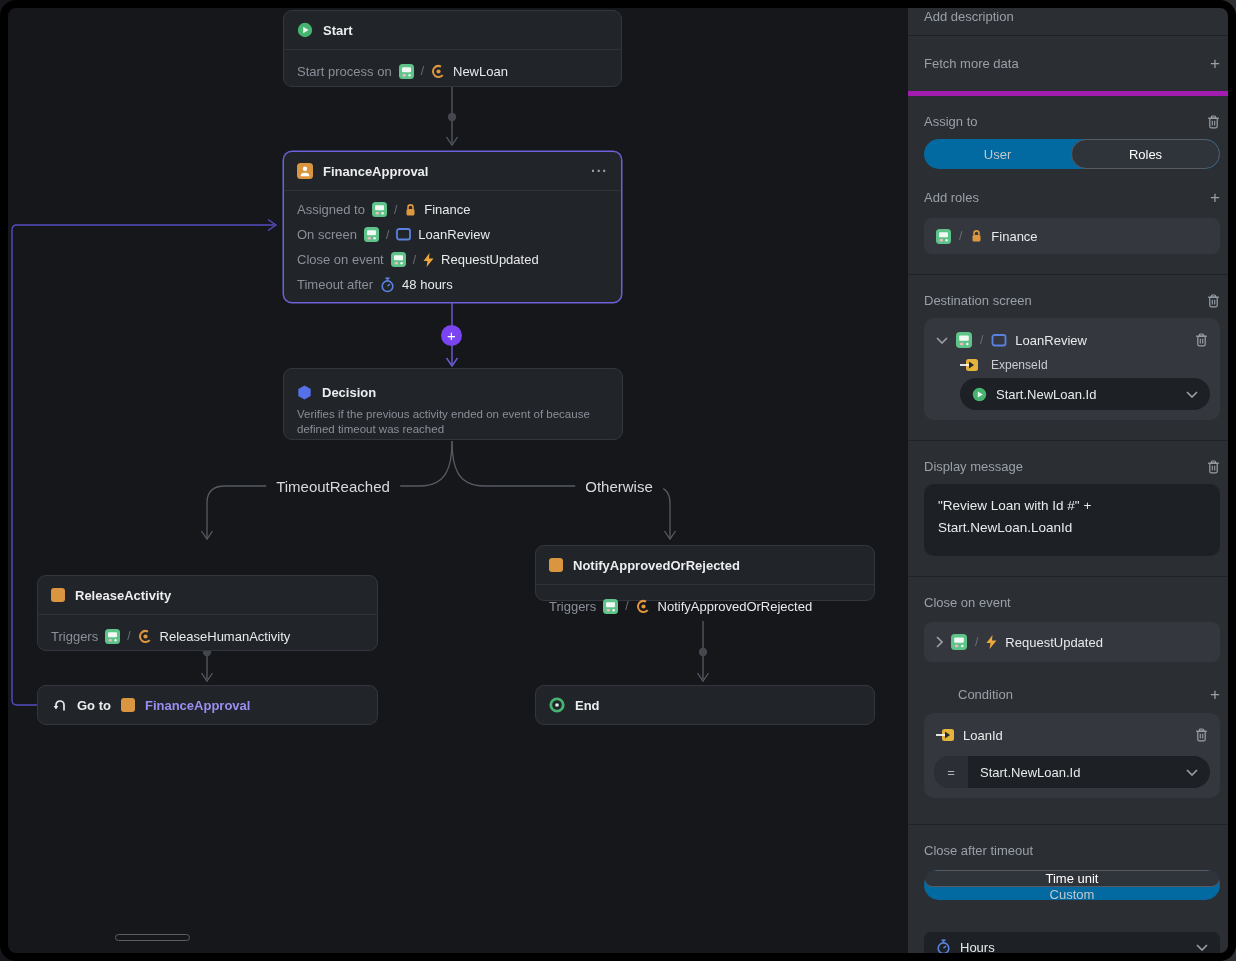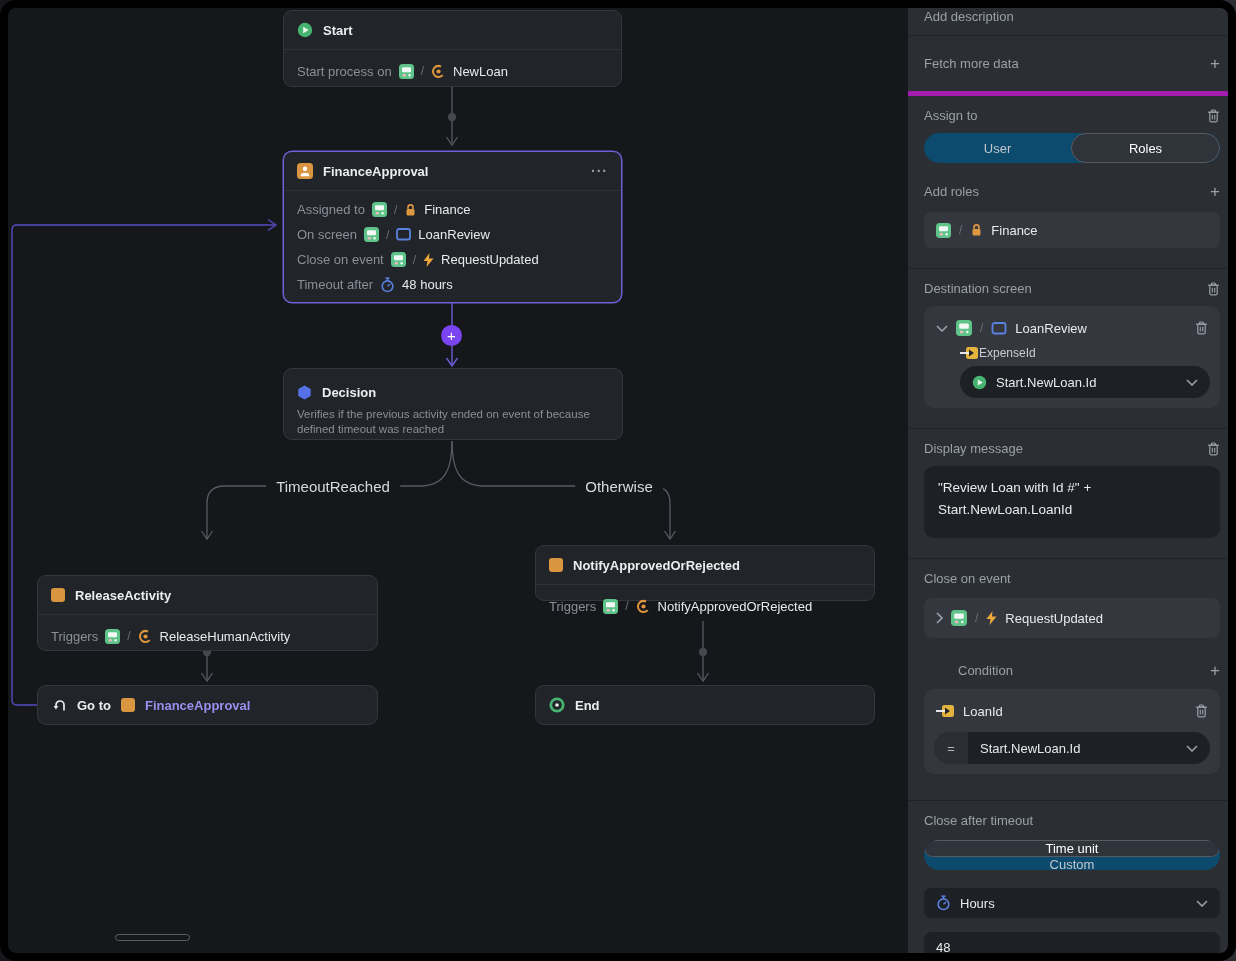--- a/index.html
+++ b/index.html
@@ -26,34 +26,34 @@
     padding:2px 10px;font-size:15px;color:#d7dadd;white-space:nowrap;}
   .plus-btn{position:absolute;z-index:4;width:21px;height:21px;border-radius:50%;background:#7a45f0;
     color:#fff;display:flex;align-items:center;justify-content:center;font-size:15px;line-height:1;cursor:pointer;}
   .goto-target{color:#9a8ff0;font-weight:700;}
   .hscroll{position:absolute;left:115px;top:934px;width:75px;height:7px;border:1.5px solid #5a5f66;
     border-radius:5px;z-index:5;box-sizing:border-box;}
   
   .panel{position:absolute;left:908px;top:0;width:328px;height:961px;background:#2b2e33;
     font-size:13px;color:#9aa0a8;overflow:hidden;z-index:10;}
   .p-row{display:flex;align-items:center;justify-content:space-between;padding:0 16px;}
-  .p-head{margin-top:12px;}
+  .p-head{margin-top:18px;}
   .p-divider{height:1px;background:#1f2226;margin-top:20px;}
   .p-top{padding:9px 16px 11px;border-bottom:1px solid #1f2226;}
   .p-fetch{padding:19px 16px;border-bottom:5px solid #a21caf;display:flex;justify-content:space-between;align-items:center;}
   .plus-glyph{color:#9aa0a8;font-size:17px;line-height:1;cursor:pointer;}
-  .seg{display:flex;margin:10px 16px 0;height:30px;border-radius:16px;background:#0c4a6e;overflow:hidden;}
+  .seg{display:flex;margin:10px 16px 0;height:30px;border-radius:16px;background:#0369a1;overflow:hidden;}
   .seg-item{flex:1;display:flex;align-items:center;justify-content:center;font-size:13px;color:#c3c7cd;
     border-radius:16px;cursor:pointer;box-sizing:border-box;}
   .seg-item.active{background:#2f333a;border:1px solid #565b64;color:#fff;}
   .chip{margin:12px 16px 0;height:36px;background:#34383e;border-radius:8px;display:flex;align-items:center;
     gap:8px;padding:0 12px;color:#e8eaec;}
   .card{margin:10px 16px 0;background:#34383e;border-radius:10px;padding:10px 10px 10px;}
   .card-row{display:flex;align-items:center;gap:8px;color:#e8eaec;min-height:24px;padding:0 2px;}
-  .sub-row{display:flex;gap:0;color:#c9cdd3;font-size:12px;margin:6px 0 6px 26px;}
+  .sub-row{display:flex;gap:12px;color:#c9cdd3;font-size:12px;margin:6px 0 6px 26px;}
   .field{display:flex;align-items:center;gap:9px;background:#1d2024;border-radius:16px;height:32px;
     padding:0 12px;color:#e8eaec;cursor:pointer;}
   .field.indent{margin-left:26px;}
   .field.sq{border-radius:8px;height:30px;margin:0 16px;}
   .spacer{flex:1;}
   .textbox{margin:10px 16px 0;background:#1d2024;border-radius:10px;padding:11px 14px;min-height:50px;
     color:#e9ebed;font-size:13.5px;line-height:22px;white-space:pre-line;}
   .eqbox{background:#2b2f35;align-self:stretch;display:flex;align-items:center;justify-content:center;
     width:34px;margin:0 0 0 -12px;border-radius:16px 0 0 16px;color:#aeb3ba;font-size:13px;}
   .num-input{margin:14px 16px 0;display:block;width:296px;box-sizing:border-box;background:#1d2024;border:none;
@@ -545,21 +545,21 @@
 
     <div class="p-row p-head">
       <span>Close after timeout</span>
     </div>
 
     <div class="seg" style="margin-top:12px;flex-direction:column;">
       <div class="seg-item active">Time unit</div>
       <div class="seg-item">Custom</div>
     </div>
 
-    <div class="field sq" style="margin-top:18px;border-radius:7px;">
+    <div class="field sq" style="margin-top:32px;border-radius:7px;">
       <span class="icon">
         <svg width="15" height="16" viewBox="0 0 15 16">
             <line x1="5.5" y1="1.2" x2="9.5" y2="1.2" stroke="#5b82e0" stroke-width="1.6"></line>
             <line x1="7.5" y1="1.2" x2="7.5" y2="3.4" stroke="#5b82e0" stroke-width="1.6"></line>
             <circle cx="7.5" cy="9.2" r="5.3" stroke="#5b82e0" stroke-width="1.6" fill="none"></circle>
             <line x1="7.5" y1="9.2" x2="10" y2="7" stroke="#5b82e0" stroke-width="1.5"></line>
           </svg>
       </span>
       <span>Hours</span>
       <span class="spacer"></span>

